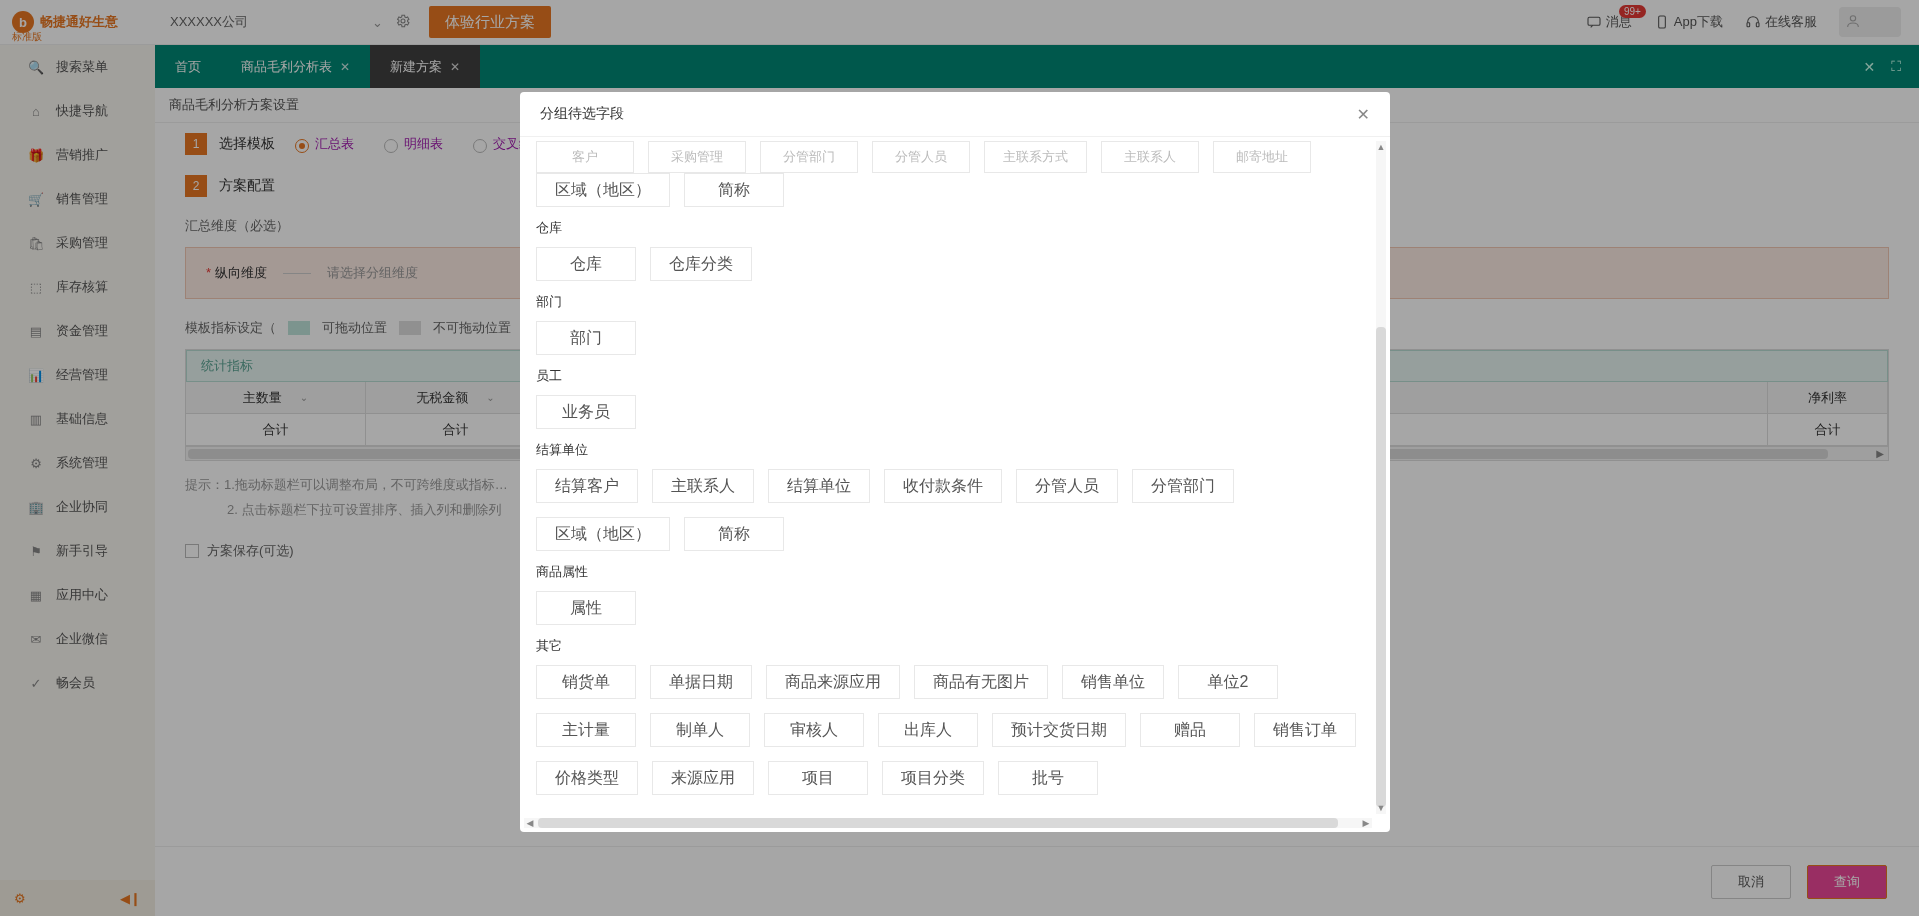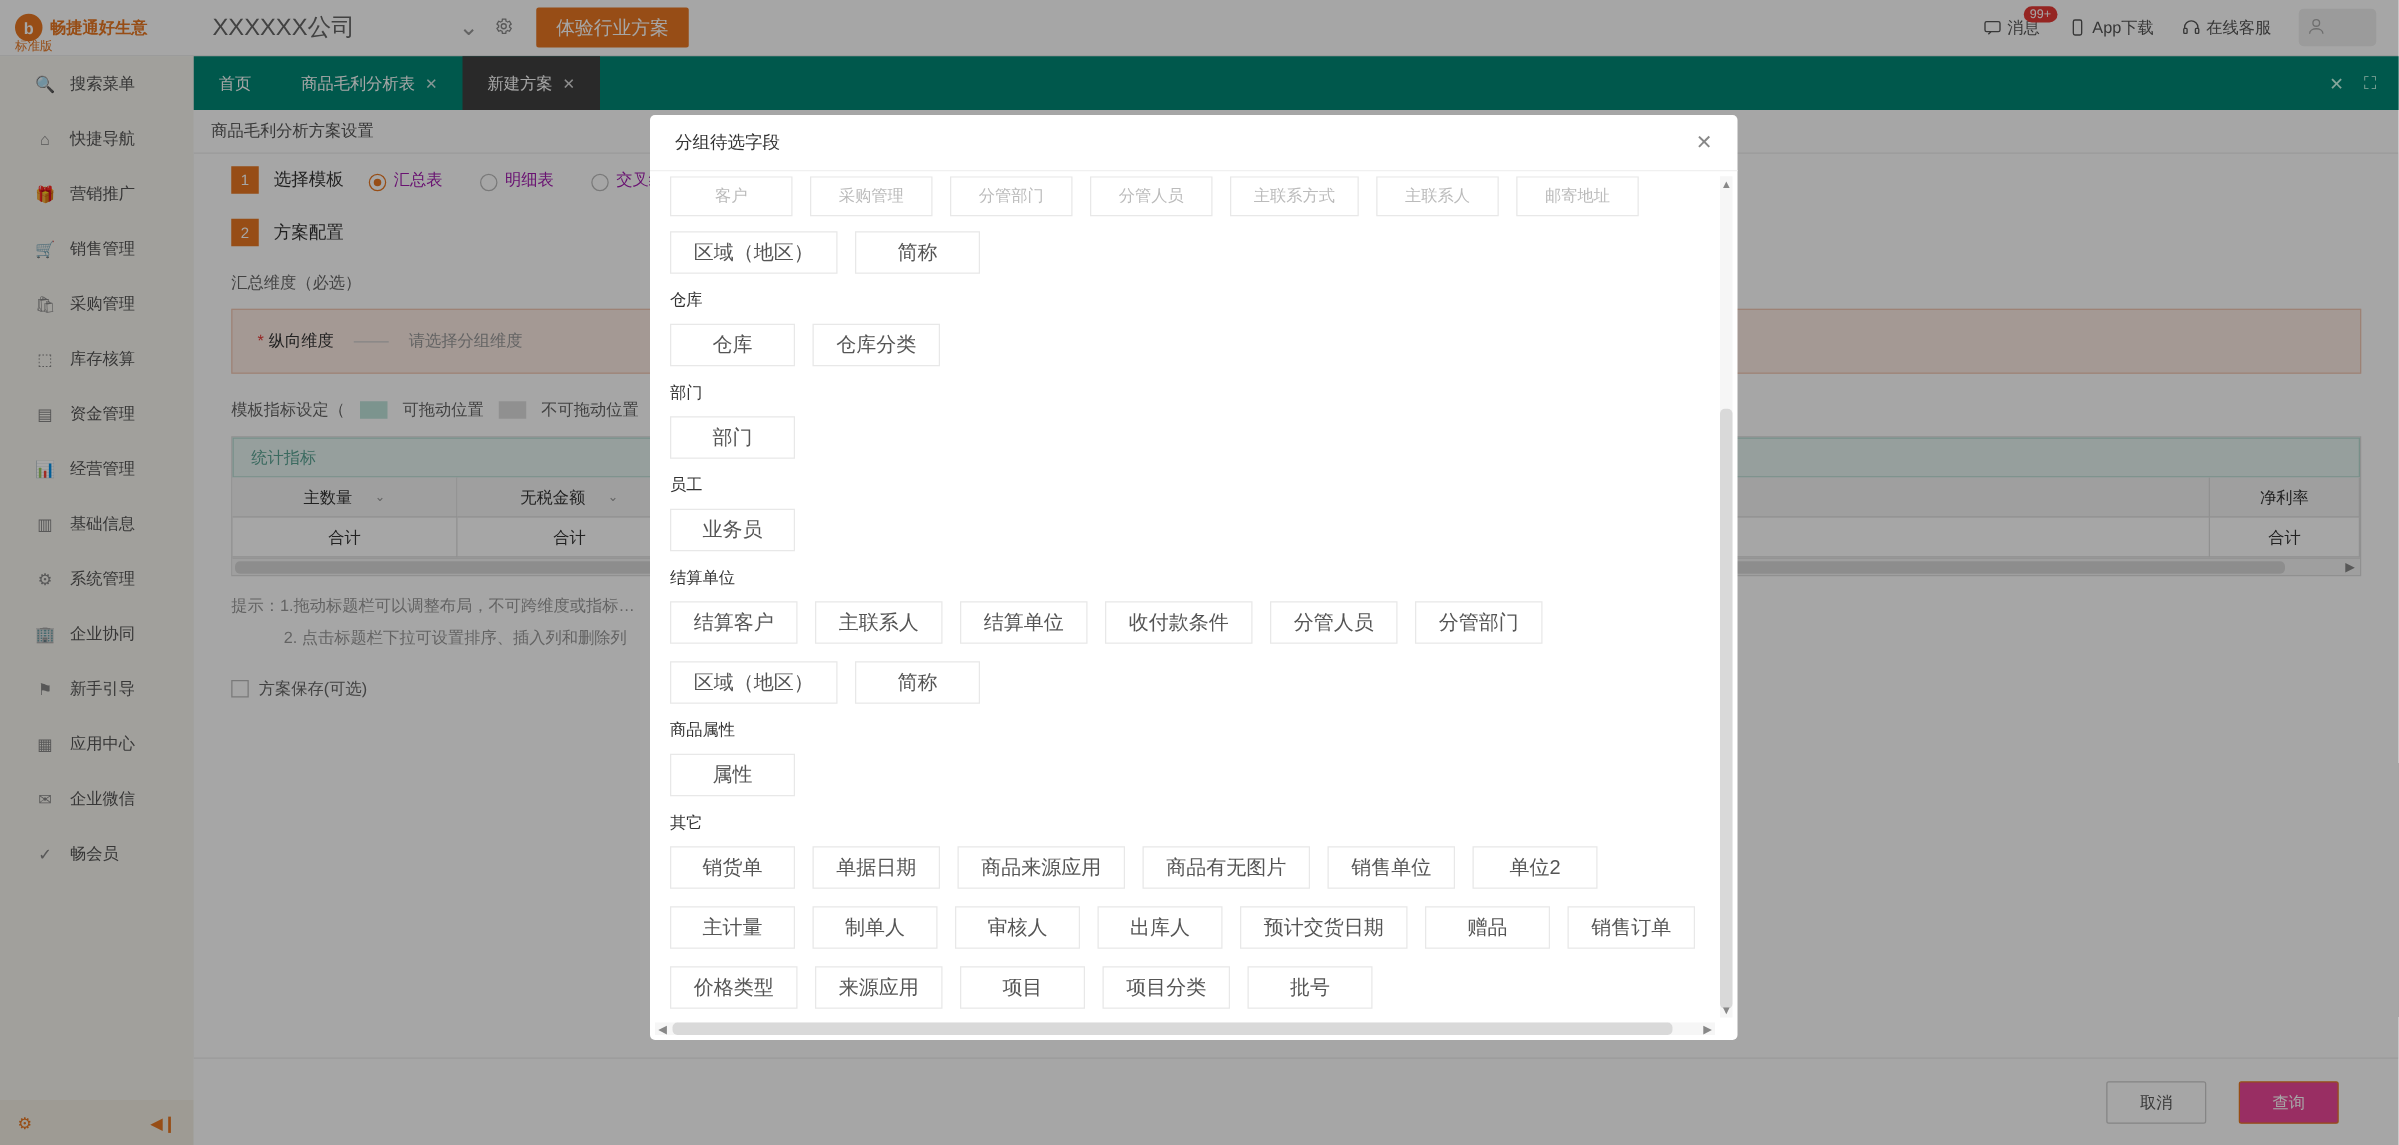--- a/index.html
+++ b/index.html
@@ -4,21 +4,21 @@
 <style>
 * { margin: 0; padding: 0; box-sizing: border-box; }
 body { font-family: "Microsoft YaHei", sans-serif; font-size: 13px; color: #333; background: #fff; width: 1919px; height: 916px; overflow: hidden; position: relative; }
 
 
 .topbar { display: flex; align-items: center; height: 45px; background: #fff; border-bottom: 1px solid #eee; }
 .logo-area { width: 155px; display: flex; align-items: center; padding-left: 12px; gap: 6px; }
 .logo-icon { width: 22px; height: 22px; border-radius: 50%; background: #e87722; display: flex; align-items: center; justify-content: center; color: #fff; font-weight: bold; font-size: 13px; }
 .logo-text { color: #e87722; font-size: 13px; font-weight: bold; }
 .logo-sub { color: #e87722; font-size: 10px; position: absolute; top: 30px; left: 12px; }
-.company-select { flex: 0 0 240px; padding-left: 15px; display: flex; align-items: center; color: #666; font-size: 19px; }
+.company-select { flex: 0 0 240px; padding-left: 15px; display: flex; align-items: center; color: #666; font-size: 13px; }
 .chev-down { margin-left: auto; margin-right: 12px; color: #999; }
 .gear-icon { color: #888; margin-right: 18px; cursor: pointer; }
 .trial-btn { background: #e87722; color: #fff; height: 32px; padding: 0 16px; border: none; border-radius: 2px; cursor: pointer; font-size: 15px; }
 .top-right { margin-left: auto; display: flex; align-items: center; gap: 22px; padding-right: 18px; color: #555; font-size: 13px; }
 .top-right .item { display: flex; align-items: center; gap: 4px; cursor: pointer; position: relative; }
 .badge { position: absolute; top: -8px; right: -14px; background: #e53935; color: #fff; font-size: 10px; padding: 1px 5px; border-radius: 8px; }
 .avatar-block { width: 62px; height: 30px; background: #eee; border-radius: 4px; display: flex; align-items: center; padding-left: 6px; }
 
 
 .layout { display: flex; height: calc(916px - 45px); }
@@ -71,21 +71,21 @@
 .tbl-scroll .thumb { position: absolute; left: 2px; top: 2px; right: 60px; height: 10px; background: #d9d9d9; border-radius: 4px; }
 .tbl-scroll .arrow { position: absolute; top: 0; bottom: 0; width: 16px; display:flex; align-items:center; justify-content:center; color:#888; font-size:10px; }
 .tbl-scroll .arrow.left { left: 0; }
 .tbl-scroll .arrow.right { right: 0; }
 
 .tips { margin-top: 12px; color: #999; font-size: 13px; line-height: 1.9; }
 
 .save-chk { display: flex; align-items: center; gap: 8px; padding: 10px 30px; color: #666; }
 .chk-box { width: 14px; height: 14px; border: 1px solid #bbb; }
 
-.footer-bar { position: absolute; bottom: 0; right: 0; left: 155px; height: 70px; background: #fff; border-top: 1px solid #eee; display: flex; align-items: center; justify-content: flex-end; gap: 26px; padding-right: 48px; }
+.footer-bar { position: absolute; bottom: 0; right: 0; left: 155px; height: 70px; background: #fff; border-top: 1px solid #eee; display: flex; align-items: center; justify-content: flex-end; gap: 16px; padding-right: 32px; }
 .btn { height: 34px; padding: 0 26px; border: 1px solid #ccc; background: #fff; cursor: pointer; color: #555; font-size: 13px; border-radius: 2px;}
 .btn.primary { background: #ec4899; color: #fff; border-color: #e87722; }
 
 
 .overlay { position: absolute; inset: 0; background: rgba(0,0,0,0.35); }
 .modal { position: absolute; left: 520px; top: 92px; width: 870px; height: 740px; background: #fff; border-radius: 4px; display: flex; flex-direction: column; }
 .modal-header { height: 45px; display: flex; align-items: center; padding: 0 20px; border-bottom: 1px solid #f0f0f0; }
 .modal-title { font-size: 14px; }
 .modal-close { margin-left: auto; color: #888; cursor: pointer; font-size: 16px; }
 .modal-body { flex: 1; overflow: hidden; position: relative; }
@@ -93,21 +93,21 @@
 .modal-vscroll { position: absolute; right: 4px; top: 4px; bottom: 18px; width: 10px; }
 .modal-vscroll .vtrack { position: absolute; inset: 0; background: #f6f6f6; }
 .modal-vscroll .vthumb { position: absolute; left: 0; right: 0; top: 186px; height: 480px; background: #d9d9d9; border-radius: 4px; }
 .modal-vscroll .varrow { position: absolute; left:0; right:0; height: 12px; display:flex;align-items:center;justify-content:center;color:#888;font-size:9px;}
 .modal-vscroll .varrow.up{top:0}.modal-vscroll .varrow.down{bottom:0}
 .modal-hscroll { position: absolute; left: 4px; right: 18px; bottom: 4px; height: 10px; background: #f6f6f6; }
 .modal-hscroll .hthumb { position: absolute; top: 0; bottom: 0; left: 14px; right: 34px; background: #d9d9d9; border-radius: 4px; }
 .modal-hscroll .harrow { position: absolute; top:0; bottom:0; width:12px; display:flex;align-items:center;justify-content:center;color:#888;font-size:9px;}
 .modal-hscroll .harrow.left{left:0}.modal-hscroll .harrow.right{right:0}
 
-.truncated-row { display: flex; gap: 14px; margin-bottom: 12px; }
+.truncated-row { display: flex; gap: 14px; }
 .truncated-row .chip.trunc { height: 32px; min-width: 98px; background:#fff; border: 1px solid #e8e8e8; display:flex;align-items:center;justify-content:center;color:#bbb; font-size:13px;}
 
 .group-title { font-size: 13px; color: #333; margin: 12px 0 10px; }
 .chip-row { display: flex; flex-wrap: wrap; gap: 14px; margin-bottom: 6px; }
 .chip { height: 34px; min-width: 100px; padding: 0 18px; background: #fff; border: 1px solid #e8e8e8; display: flex; align-items: center; justify-content: center; font-size: 16px; color: #555; cursor: pointer; }
 
 
 .svgicon { width: 16px; height: 16px; stroke: currentColor; fill: none; stroke-width: 1.6; }
 </style>
 </head>

